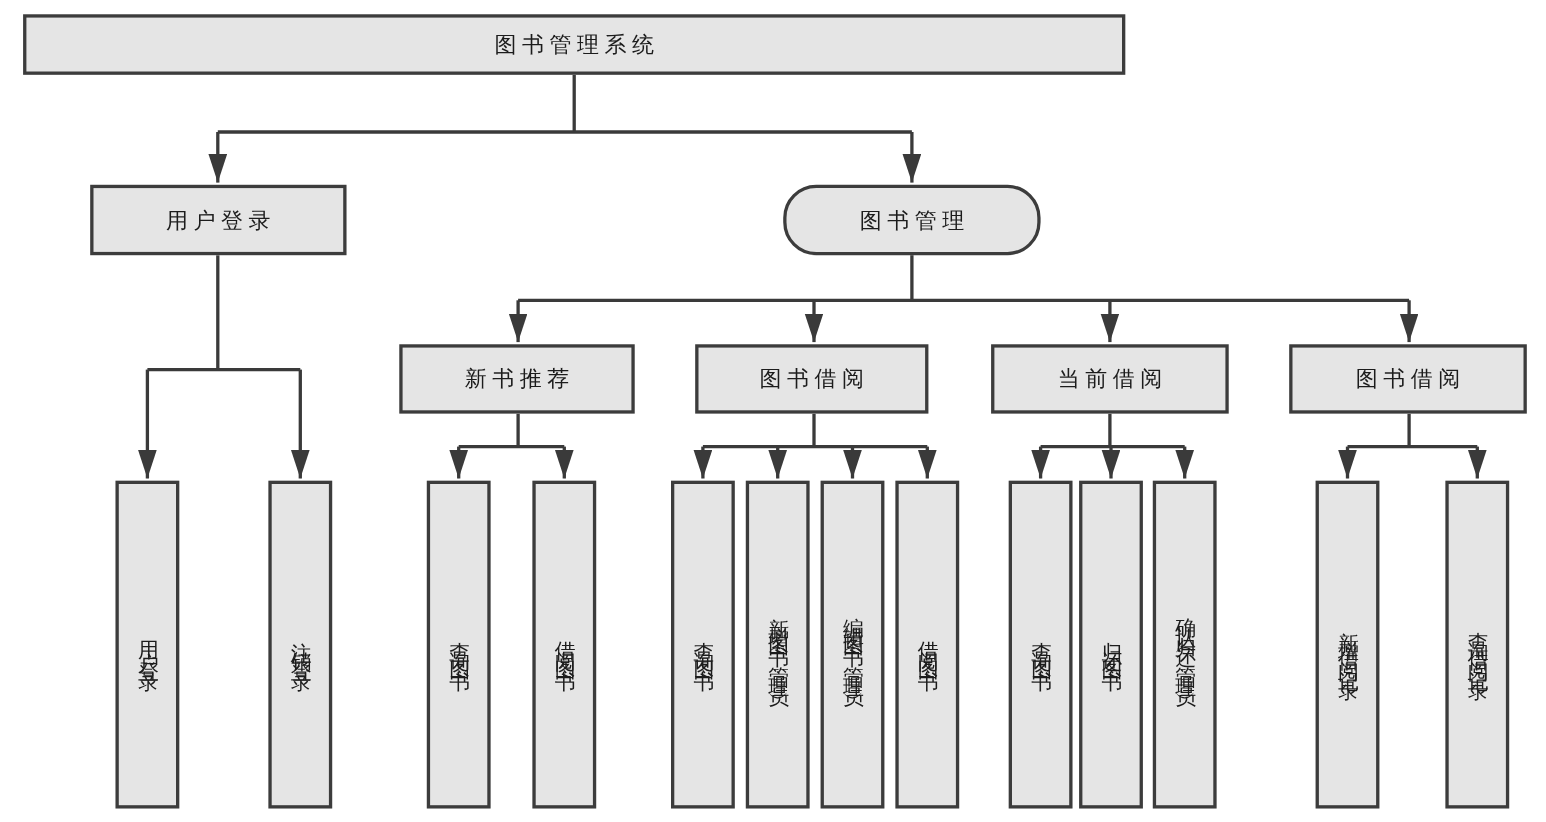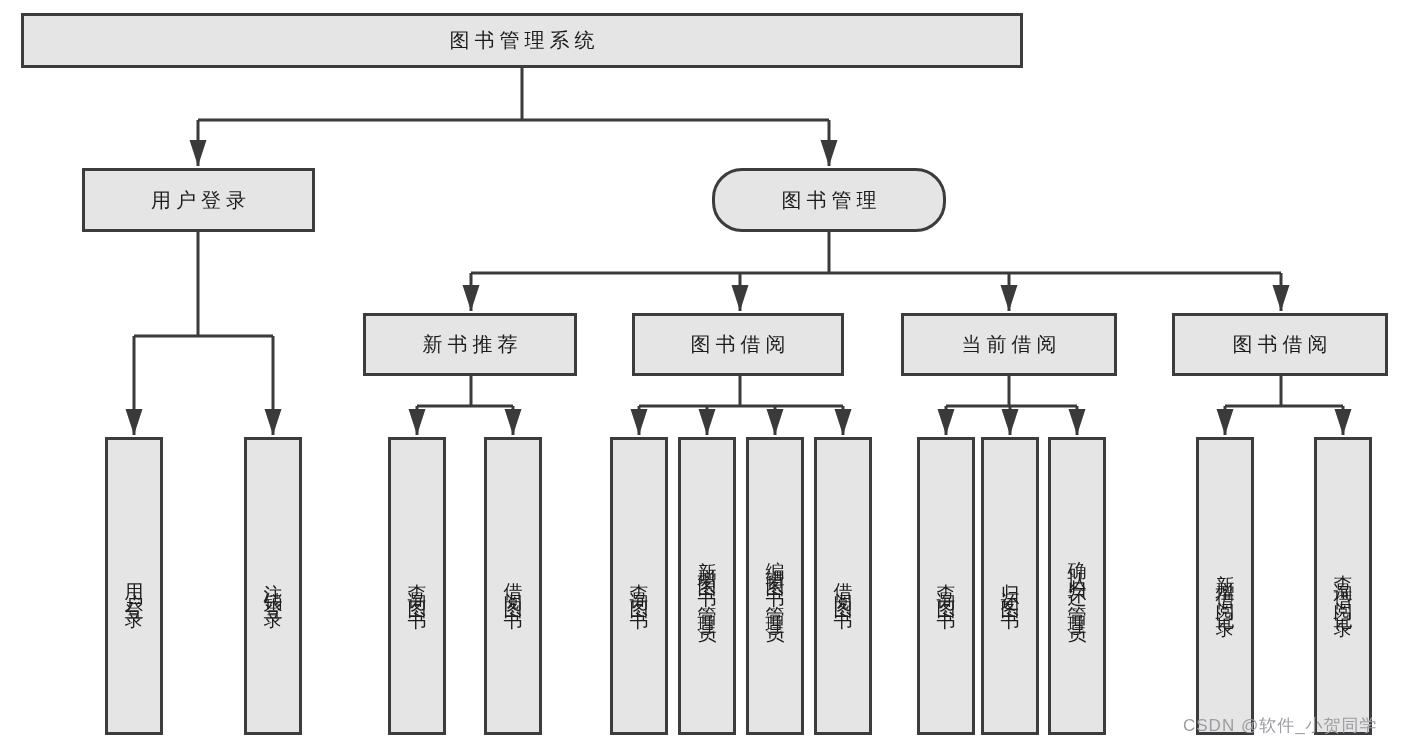--- a/index.html
+++ b/index.html
@@ -174,15 +174,14 @@
     <span class="vtext">确认归还（管理员）</span>
   </div>
 
   <div class="node" style="left:1196px; top:437px; width:58px; height:298px;">
     <span class="vtext">新增借阅记录</span>
   </div>
   <div class="node" style="left:1314px; top:437px; width:58px; height:298px;">
     <span class="vtext">查询借阅记录</span>
   </div>
 
-  <div class="watermark">CSDN @软件_小贺同学</div>
 
 </div>
 
 </body></html>

